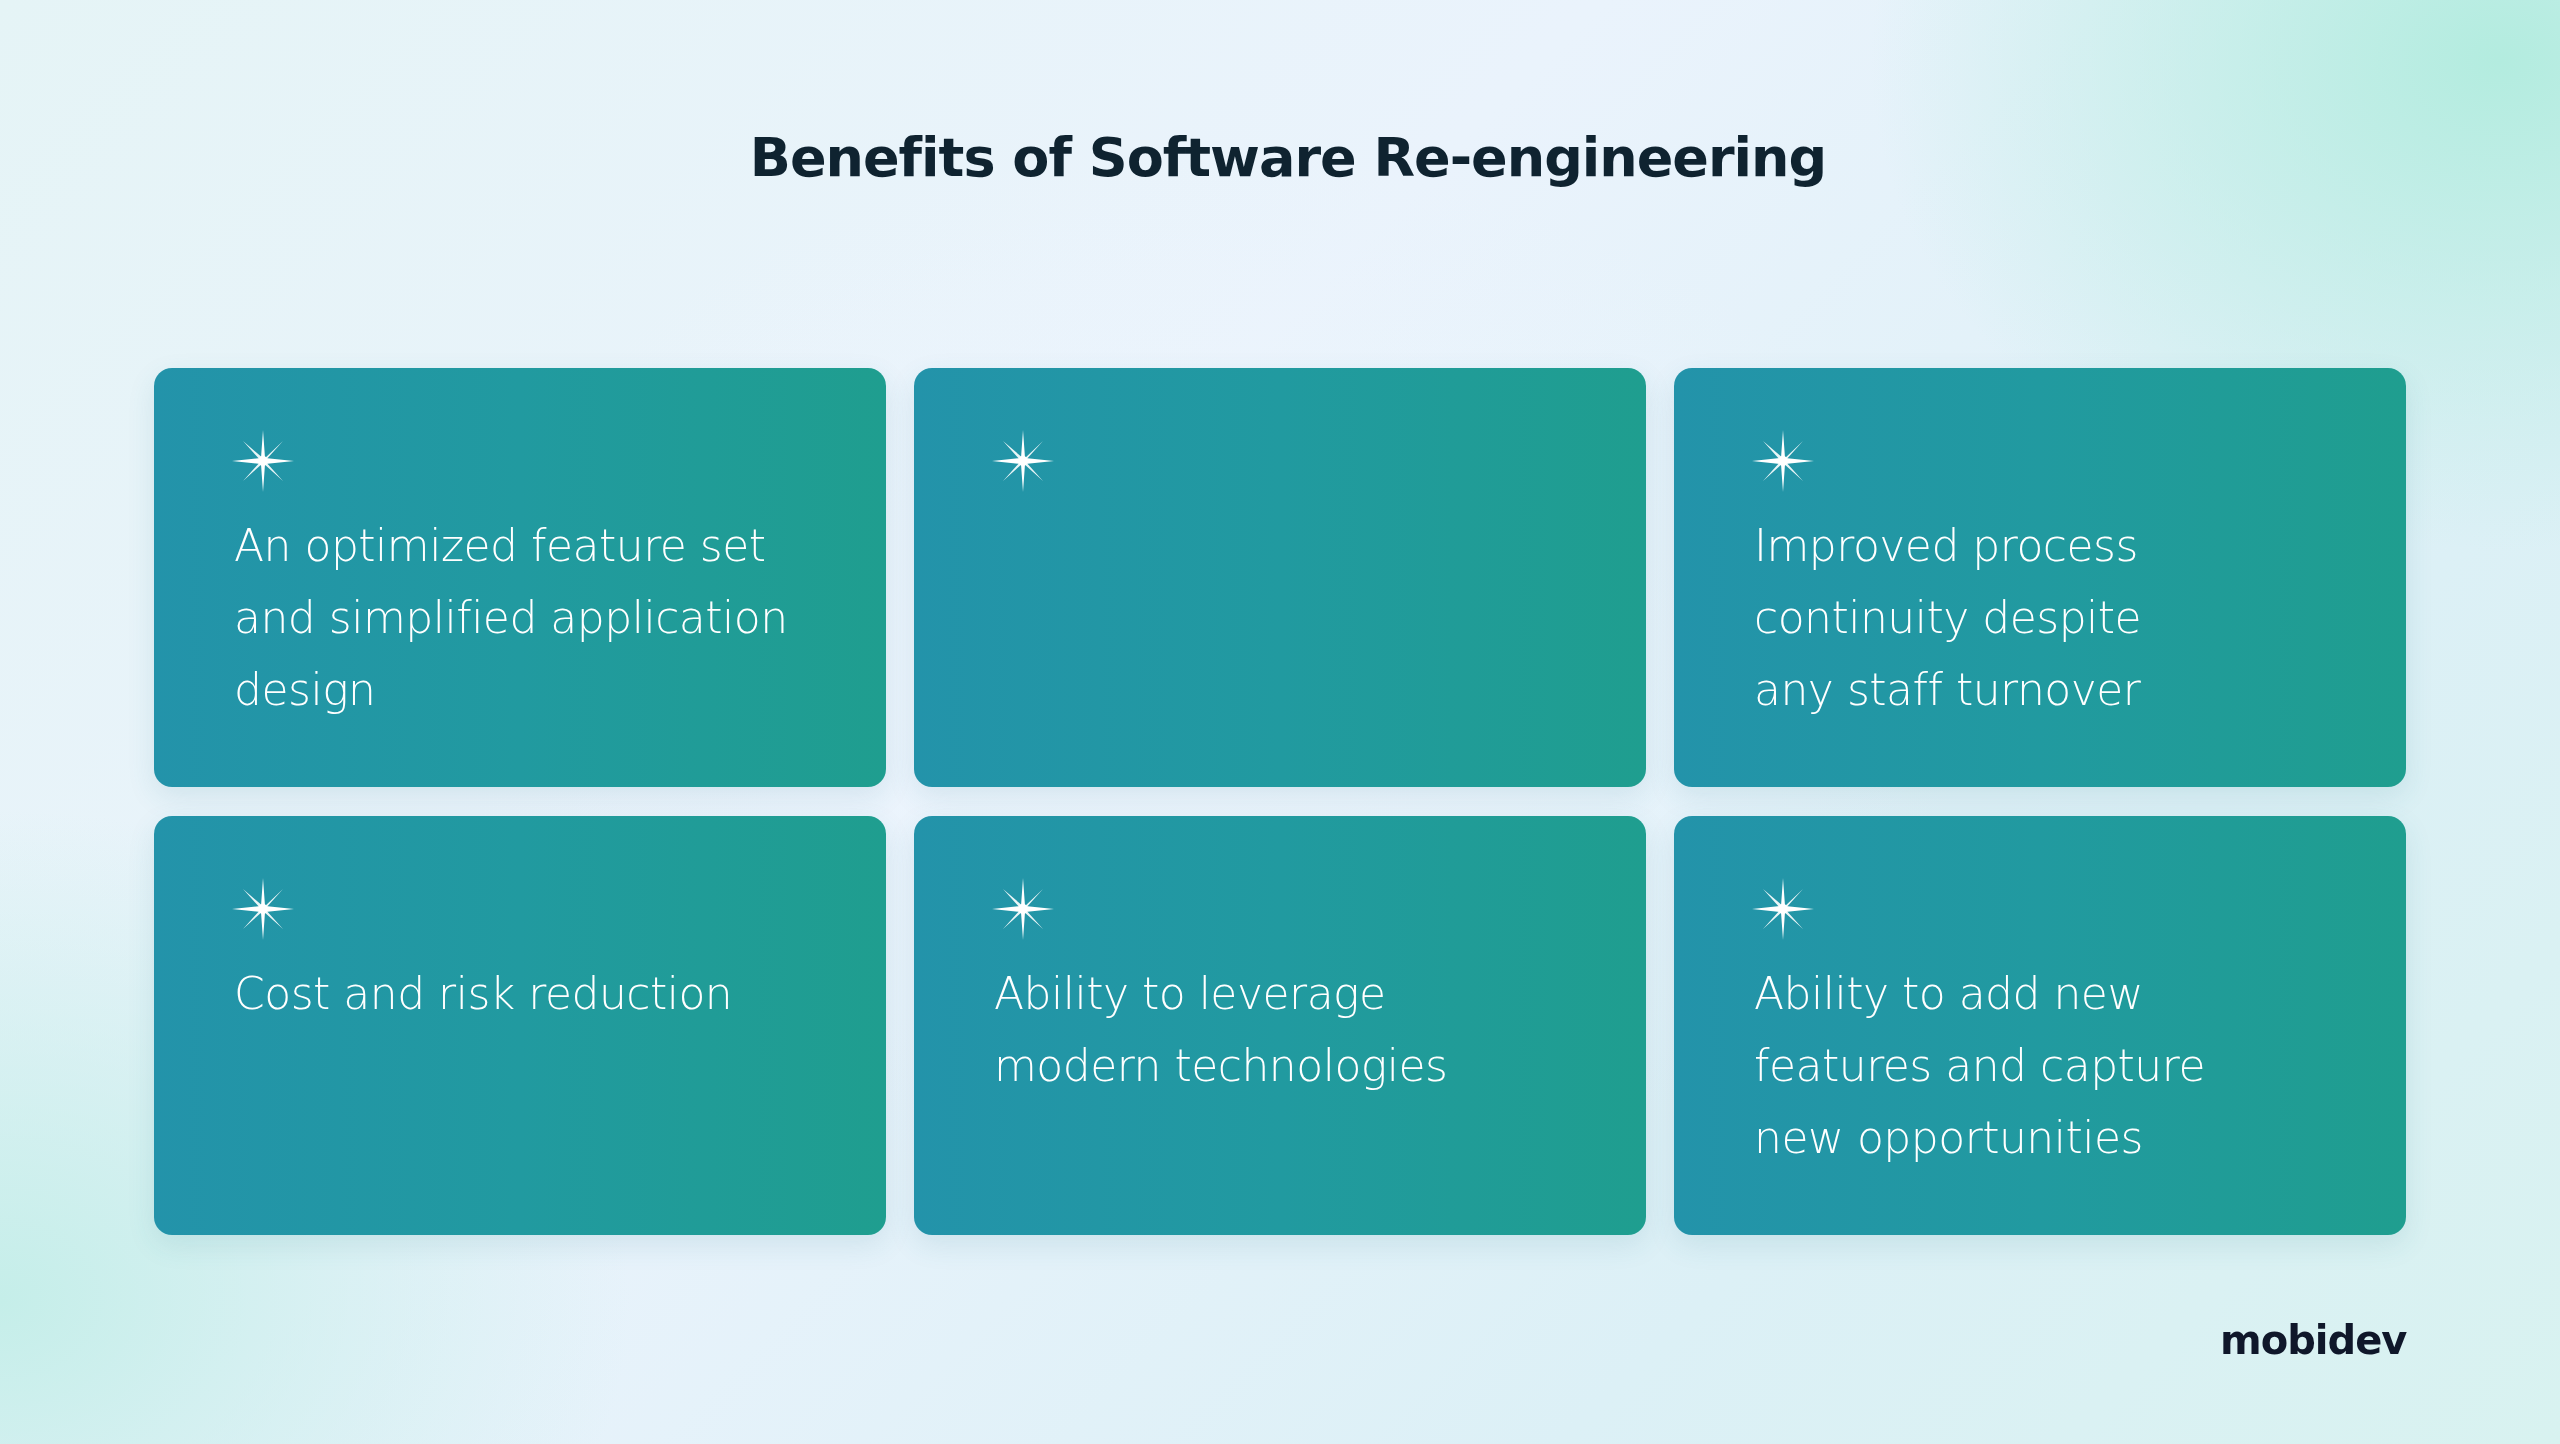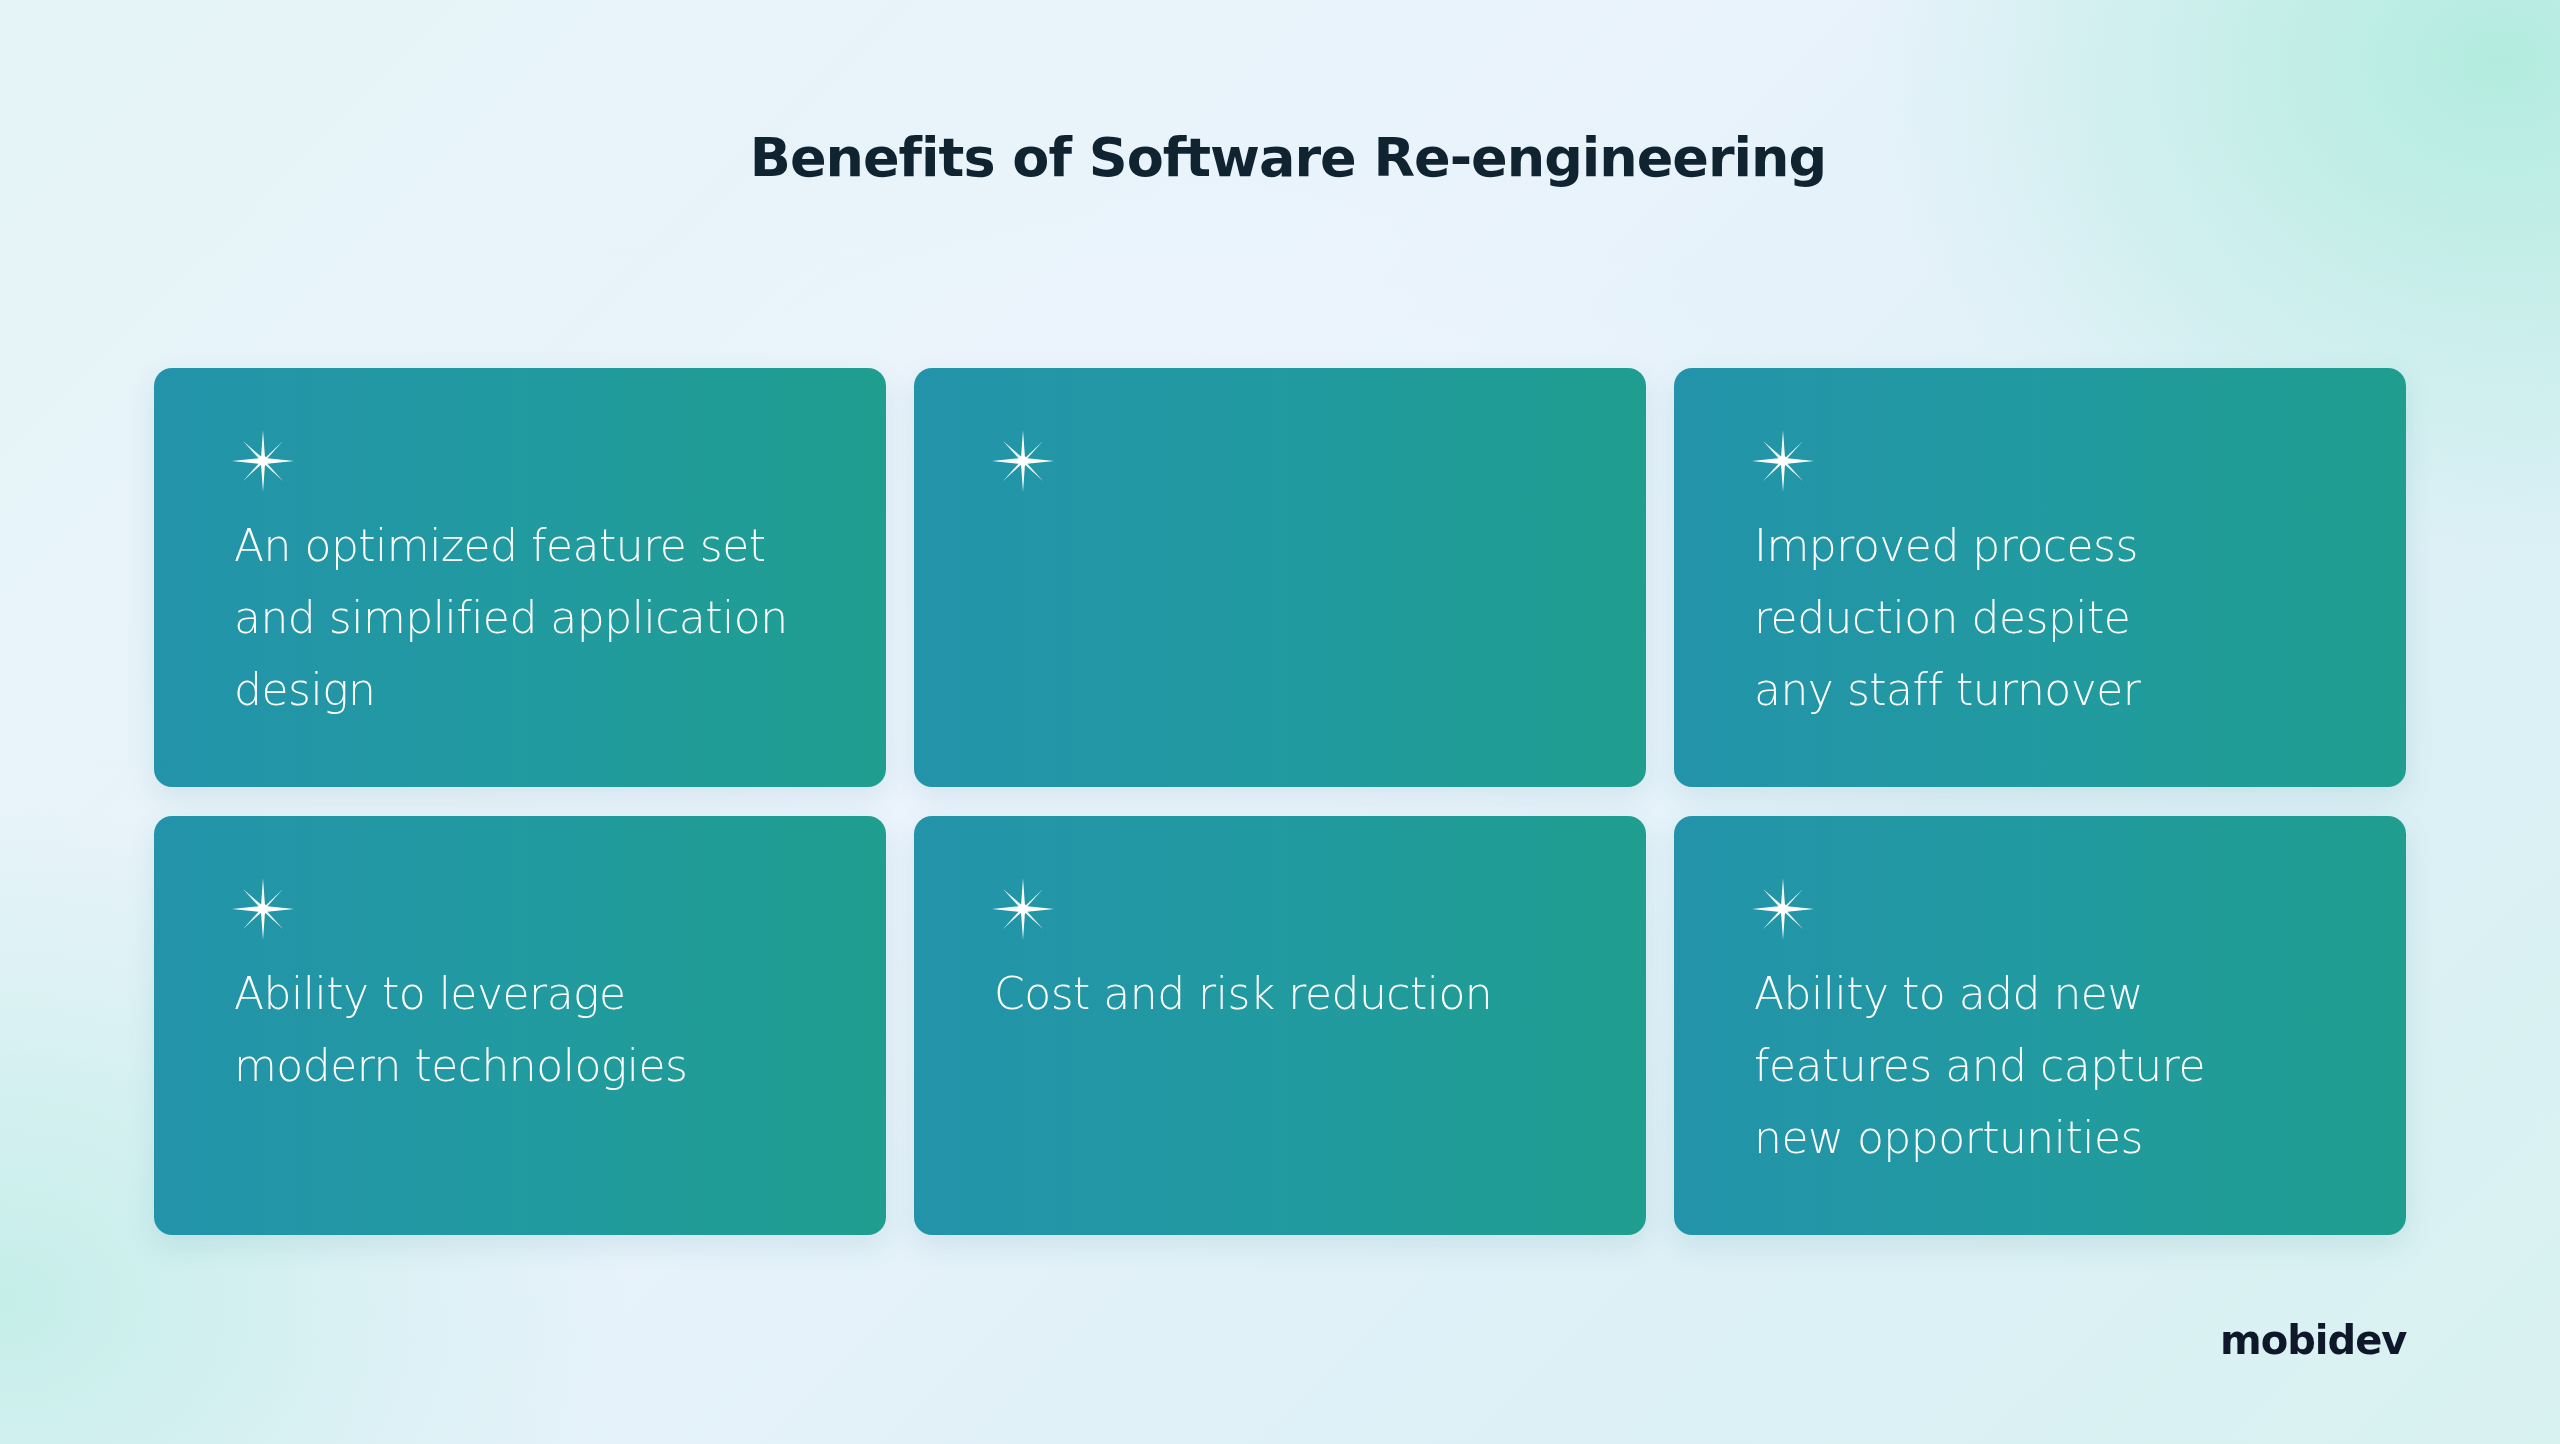--- a/index.html
+++ b/index.html
@@ -66,45 +66,45 @@
       <circle cx="31" cy="31" r="5" fill="#fff"></circle>
     </svg>
   </div>
   <div class="card">
     <svg class="star" viewBox="0 0 62 62">
       <path d="M31 0 L33 28 L62 31 L33 34 L31 62 L29 34 L0 31 L29 28 Z" fill="#fff"></path>
       <path d="M11 11 L32 29 L51 11 L33 31 L51 51 L31 33 L11 51 L29 31 Z" fill="#fff" opacity="0.9"></path>
       <circle cx="31" cy="31" r="5" fill="#fff"></circle>
     </svg>
     <p class="card-text">Improved process
-reduction despite
+continuity despite
 any staff turnover</p>
+  </div>
+  <div class="card">
+    <svg class="star" viewBox="0 0 62 62">
+      <path d="M31 0 L33 28 L62 31 L33 34 L31 62 L29 34 L0 31 L29 28 Z" fill="#fff"></path>
+      <path d="M11 11 L32 29 L51 11 L33 31 L51 51 L31 33 L11 51 L29 31 Z" fill="#fff" opacity="0.9"></path>
+      <circle cx="31" cy="31" r="5" fill="#fff"></circle>
+    </svg>
+    <p class="card-text">Cost and risk reduction</p>
   </div>
   <div class="card">
     <svg class="star" viewBox="0 0 62 62">
       <path d="M31 0 L33 28 L62 31 L33 34 L31 62 L29 34 L0 31 L29 28 Z" fill="#fff"></path>
       <path d="M11 11 L32 29 L51 11 L33 31 L51 51 L31 33 L11 51 L29 31 Z" fill="#fff" opacity="0.9"></path>
       <circle cx="31" cy="31" r="5" fill="#fff"></circle>
     </svg>
     <p class="card-text">Ability to leverage
 modern technologies</p>
   </div>
   <div class="card">
     <svg class="star" viewBox="0 0 62 62">
       <path d="M31 0 L33 28 L62 31 L33 34 L31 62 L29 34 L0 31 L29 28 Z" fill="#fff"></path>
       <path d="M11 11 L32 29 L51 11 L33 31 L51 51 L31 33 L11 51 L29 31 Z" fill="#fff" opacity="0.9"></path>
       <circle cx="31" cy="31" r="5" fill="#fff"></circle>
     </svg>
-    <p class="card-text">Cost and risk reduction</p>
-  </div>
-  <div class="card">
-    <svg class="star" viewBox="0 0 62 62">
-      <path d="M31 0 L33 28 L62 31 L33 34 L31 62 L29 34 L0 31 L29 28 Z" fill="#fff"></path>
-      <path d="M11 11 L32 29 L51 11 L33 31 L51 51 L31 33 L11 51 L29 31 Z" fill="#fff" opacity="0.9"></path>
-      <circle cx="31" cy="31" r="5" fill="#fff"></circle>
-    </svg>
     <p class="card-text">Ability to add new
 features and capture
 new opportunities</p>
   </div>
 </div>
 
 <div class="logo">mobidev</div>
 
 </body></html>

